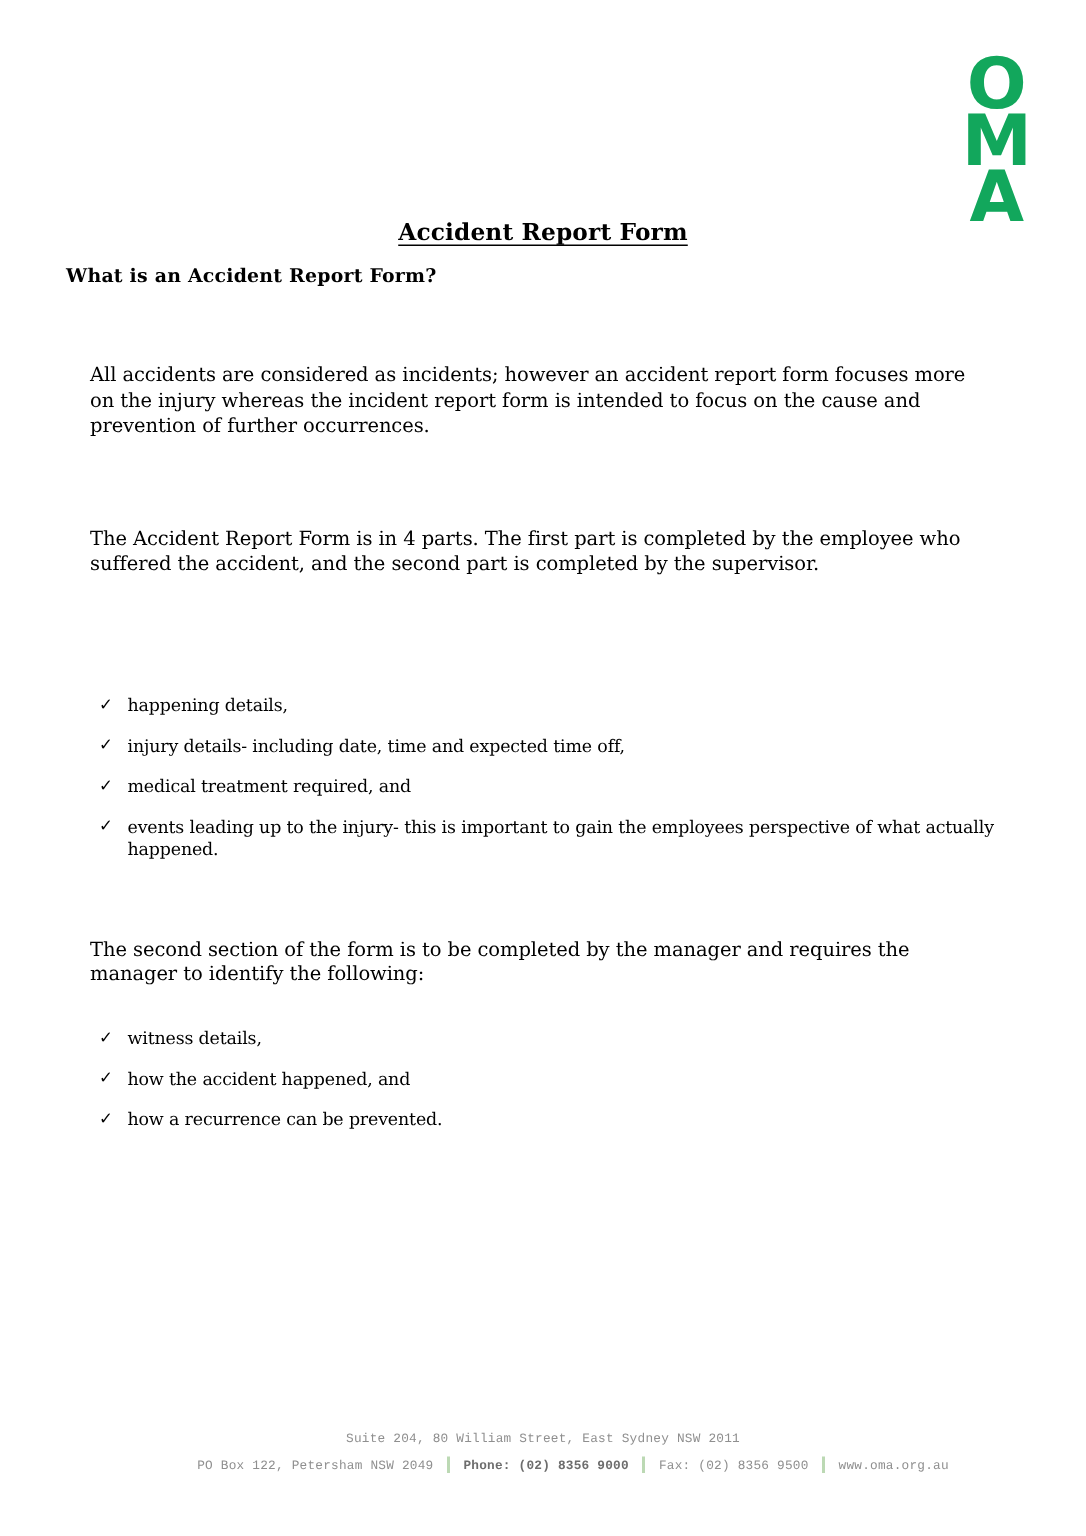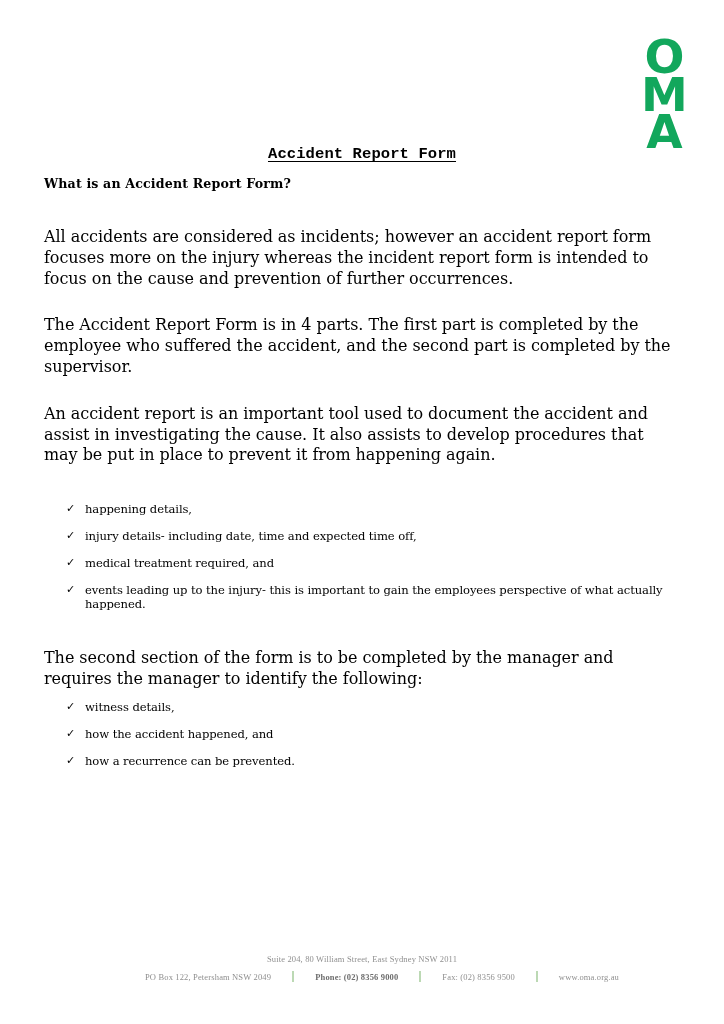--- a/index.html
+++ b/index.html
@@ -42,21 +42,20 @@
   
   .doc-title {
     position: absolute;
     top: 145px;
     left: 0;
     width: 724px;
     text-align: center;
     font-size: 15.5px;
     font-weight: bold;
     letter-spacing: 0.1px;
-    font-family: Liberation Mono, monospace;
   }
   .doc-title u {
     text-decoration: underline;
     text-underline-offset: 3px;
   }
 
   
   .content {
     position: absolute;
     top: 176px;
@@ -65,22 +64,22 @@
   }
 
   h2.section-head {
     margin: 0;
     font-size: 12.6px;
     font-weight: bold;
     letter-spacing: 0.15px;
   }
 
   p.para {
-    margin: 0;
-    font-size: 16px;
+    margin: 16px;
+    font-size: 13px;
     line-height: 1.30;
     letter-spacing: -0.05px;
   }
 
   
   .sp-36 { height: 36px; }
   .sp-26 { height: 26px; }
   .sp-10 { height: 10px; }
 
   ul.check-list {
@@ -106,31 +105,31 @@
     line-height: 1.30;
   }
 
   
   .footer {
     position: absolute;
     left: 0;
     bottom: 42px;
     width: 724px;
     text-align: center;
-    font-family: Liberation Serif, serif;
+    font-family: Liberation Mono, monospace;
     color: #8f8f8f;
     font-size: 8.5px;
     letter-spacing: 0.15px;
   }
   .footer .line1 { margin-bottom: 7px; }
   .footer .line2 {
     display: flex;
     justify-content: center;
     align-items: center;
-    gap: 12px;
+    gap: 0px;
     white-space: nowrap;
     margin-left: 40px;
   }
   .footer .line2 .seg { padding: 0 9px; }
   .footer .line2 .seg.bold {
     font-weight: bold;
     color: #6d6d6d;
   }
   .footer .sep {
     display: inline-block;
@@ -158,21 +157,20 @@
 
     <h2 class="section-head">What is an Accident Report Form?</h2>
 
     <div class="sp-36"></div>
     <p class="para">All accidents are considered as incidents; however an accident report form focuses more on the injury whereas the incident report form is intended to focus on the cause and prevention of further occurrences.</p>
 
     <div class="sp-26"></div>
     <p class="para">The Accident Report Form is in 4 parts. The first part is completed by the employee who suffered the accident, and the second part is completed by the supervisor.</p>
 
     <div class="sp-26"></div>
-    <p class="para">An accident report is an important tool used to document the accident and assist in investigating the cause. It also assists to develop procedures that may be put in place to prevent it from happening again.</p>
 
     <div class="sp-26"></div>
 
     <div class="sp-10"></div>
     <ul class="check-list">
       <li>
         <span class="tick">✓</span>
         <span>happening details,</span>
       </li>
       <li>

